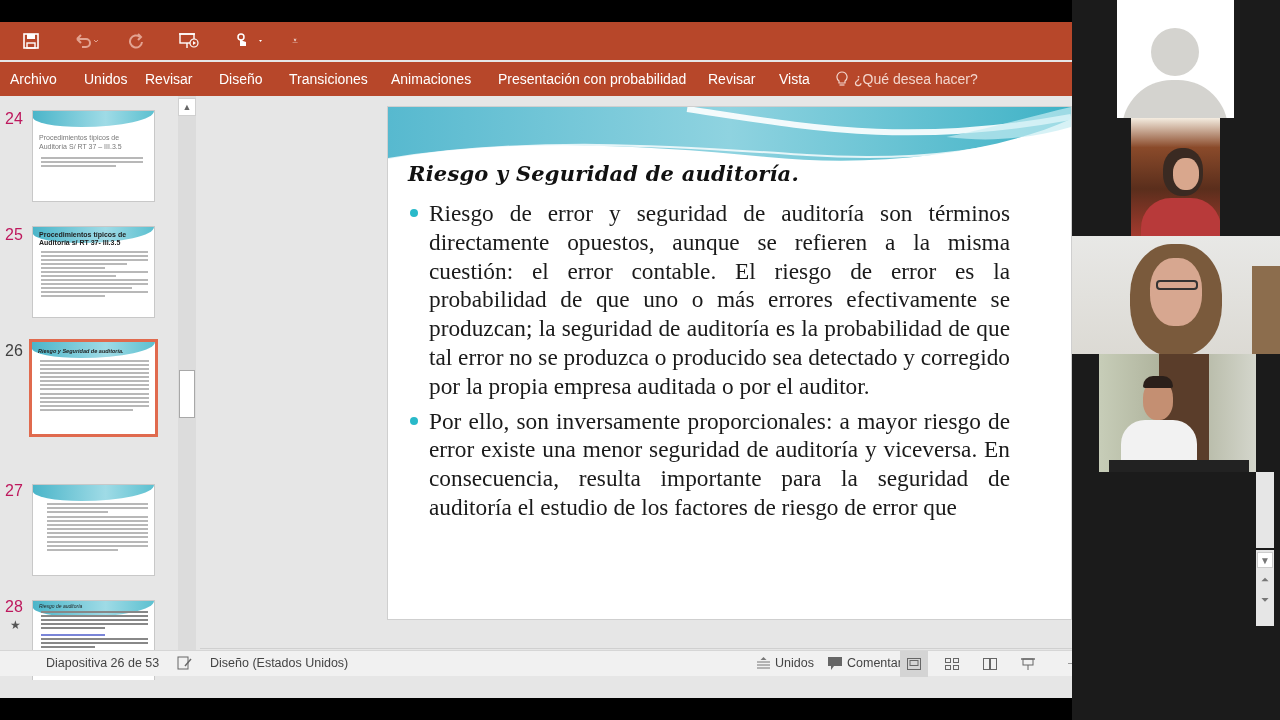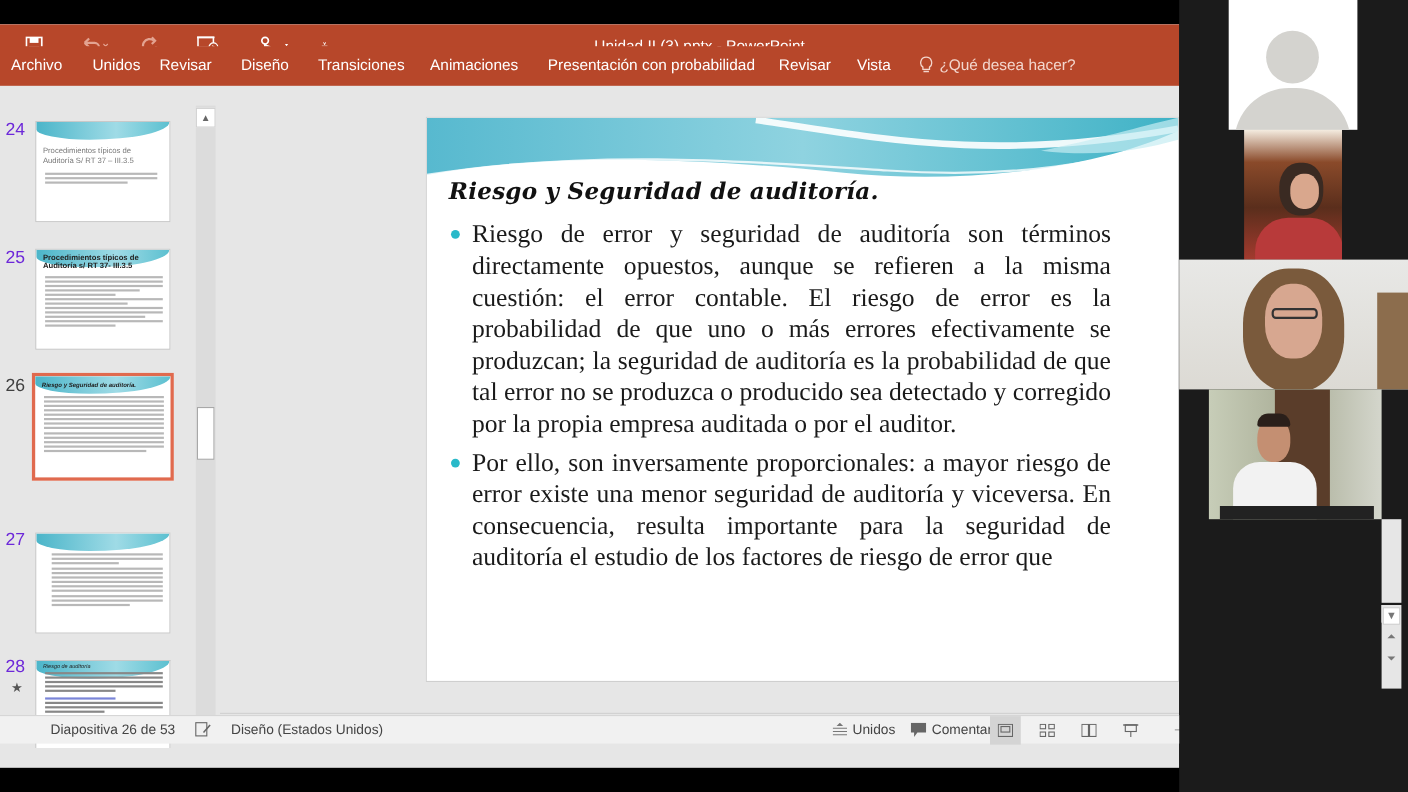--- a/index.html
+++ b/index.html
@@ -5,27 +5,27 @@
   * { box-sizing: border-box; margin: 0; padding: 0; }
   html, body { width: 1280px; height: 720px; overflow: hidden; background: #000; font-family: "Liberation Sans", sans-serif; }
   #root { position: relative; width: 1280px; height: 720px; background: #000; }
 
   
   .ppt { position: absolute; left: 0; top: 22px; width: 1072px; height: 676px; background: #e6e6e6; overflow: hidden; }
   .titlebar { position: absolute; left: 0; top: 0; width: 1072px; height: 38px; background: #b7472a; color: #fff; }
   .qat-btn { position: absolute; top: 9px; height: 20px; display: flex; align-items: center; justify-content: center; color: #fff; font-size: 15px; }
   .qat-btn.dim { color: #e3a391; }
   .window-title { position: absolute; left: 0; width: 1272px; top: 11px; text-align: center; font-size: 14px; color: #fff; }
-  .ribbon-tabs { position: absolute; left: 0; top: 20px; width: 1072px; height: 36px; background: #b7472a; display: flex; align-items: center; }
+  .ribbon-tabs { position: absolute; left: 0; top: 40px; width: 1072px; height: 36px; background: #b7472a; display: flex; align-items: center; }
   .rtab { position: absolute; top: 9px; font-size: 14px; color: #fff; white-space: nowrap; }
   .tellme { position: absolute; left: 836px; top: 9px; font-size: 14px; color: #f3d6cd; display: flex; align-items: center; gap: 6px; }
 
   
   .thumbs { position: absolute; left: 0; top: 74px; width: 200px; height: 574px; background: #e6e6e6; }
-  .thumb-num { position: absolute; left: 5px; font-size: 16px; color: #6d28d9; }
+  .thumb-num { position: absolute; left: 5px; font-size: 16px; color: #be185d; }
   .thumb-num.active { color: #404040; }
   .thumb { position: absolute; left: 32px; width: 123px; height: 92px; background: #fff; border: 1px solid #c8c8c8; overflow: hidden; }
   .thumb.active { left: 29px; width: 129px; height: 98px; border: 3px solid #e06a4e; }
   .thumb .wave { position: absolute; left: 0; top: 0; width: 100%; height: 16px; background: linear-gradient(90deg, #4bb5c9 0%, #9fdbe6 60%, #5cc0d0 100%); border-radius: 0 0 60% 40% / 0 0 100% 60%; }
   .thumb .tl { position: absolute; left: 6px; right: 6px; top: 20px; font-size: 6px; color: #777; line-height: 7px; }
   .thumb .lines { position: absolute; left: 8px; right: 6px; top: 42px; }
   .thumb .ln { height: 2px; background: #b8b8b8; margin-bottom: 2px; }
   .thumbs-scroll { position: absolute; left: 178px; top: 0; width: 18px; height: 574px; background: #dcdcdc; }
   .sb-btn { position: absolute; left: 0; width: 18px; height: 18px; background: #fff; border: 1px solid #d0d0d0; font-size: 9px; color: #666; text-align: center; line-height: 16px; }
   .sb-thumb { position: absolute; left: 1px; width: 16px; height: 48px; background: #fff; border: 1px solid #a8a8a8; }
@@ -97,21 +97,20 @@
       <div class="qat-btn" style="left:232px;width:34px;">
         <svg width="32" height="18" viewBox="0 0 32 18">
             <circle cx="8" cy="5" r="3" fill="none" stroke="#fff" stroke-width="1.5"></circle>
             <path d="M7 7 v7 h6 v-4 l-3 -1" fill="#fff"></path>
             <path d="M26 8 l3 0 l-1.5 2z" fill="#fff"></path>
           </svg>
       </div>
       <div class="qat-btn" style="left:288px;width:14px;font-size:10px;">
         <span>⩡</span>
       </div>
-      <div class="window-title">Unidad II (3).pptx - PowerPoint</div>
     </div>
 
     <div class="ribbon-tabs">
       <span class="rtab" style="left:10px">Archivo</span>
       <span class="rtab" style="left:84px">Unidos</span>
       <span class="rtab" style="left:145px">Revisar</span>
       <span class="rtab" style="left:219px">Diseño</span>
       <span class="rtab" style="left:289px">Transiciones</span>
       <span class="rtab" style="left:391px">Animaciones</span>
       <span class="rtab" style="left:498px">Presentación con probabilidad</span>

